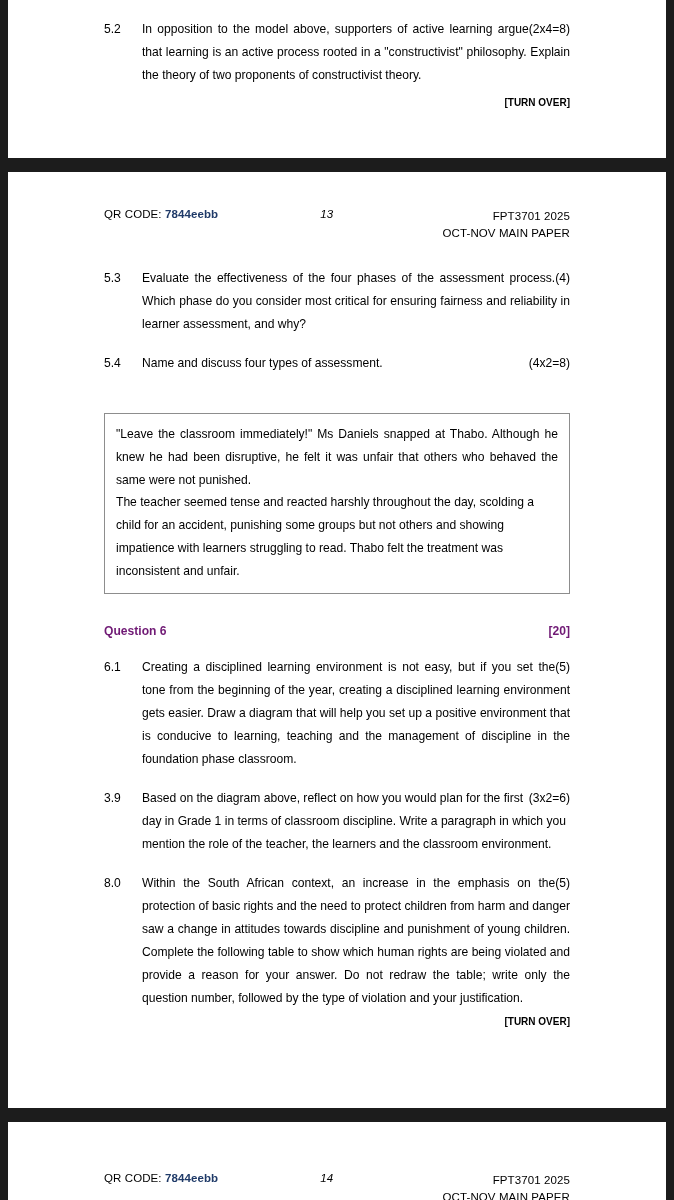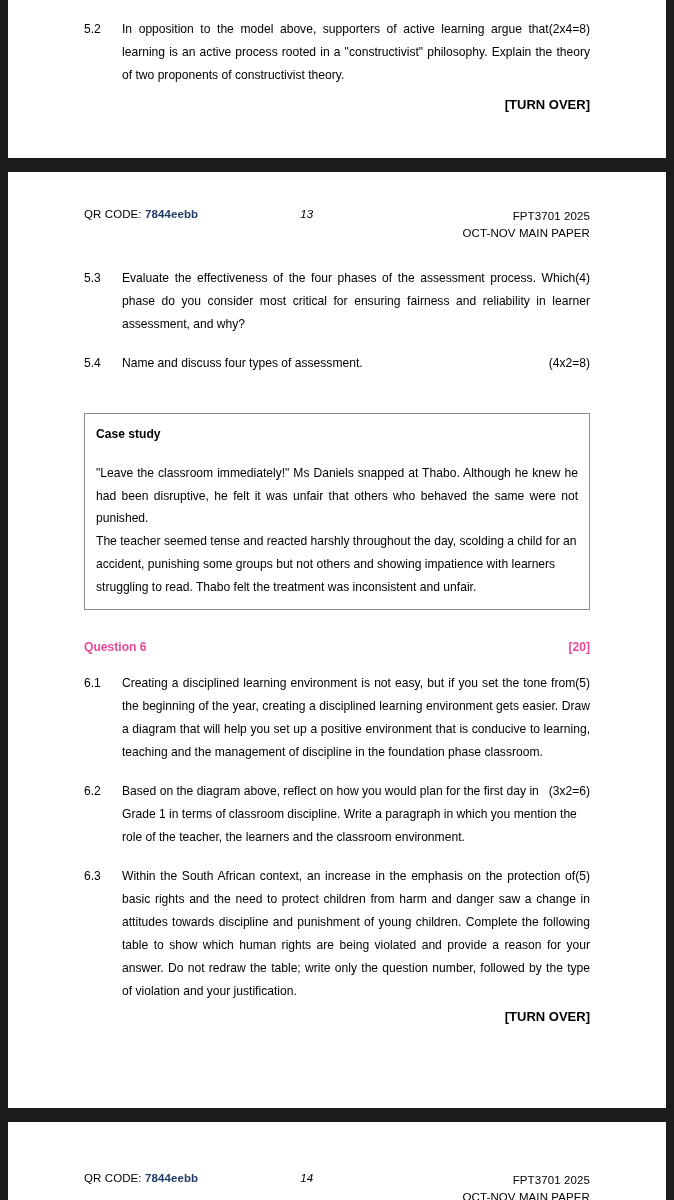--- a/index.html
+++ b/index.html
@@ -28,21 +28,21 @@
     position: absolute;
     left: 8px;
     width: 658px;
     background: #ffffff;
   }
 
   .page-inner {
     position: relative;
     width: 100%;
     height: 100%;
-    padding: 0 76px;
+    padding: 0 96px;
   }
 
   
   #page-top { top: 0; height: 158px; }
   #page-mid { top: 172px; height: 936px; }
   #page-bot { top: 1122px; height: 78px; }
 
   .sep {
     position: absolute;
     left: 0;
@@ -95,21 +95,21 @@
     text-justify: inter-word;
   }
   .q .body.nojust { text-align: left; }
   .q .body .marks {
     float: right;
   }
 
   .turnover {
     text-align: right;
     font-weight: bold;
-    font-size: 13px;
+    font-size: 10px;
     color: #000;
   }
 
   
   .casebox {
     border: 1px solid #8d8d8d;
     padding: 9px 11px 11px 11px;
     font-size: 12.1px;
     line-height: 1.88;
     color: #000;
@@ -124,21 +124,21 @@
     text-justify: inter-word;
   }
   .casebox p.last { text-align: left; }
 
   
   .qhead {
     display: flex;
     justify-content: space-between;
     font-weight: bold;
     font-size: 12.1px;
-    color: #ec4899;
+    color: #701a75;
     align-items: flex-end;
   }
 
   .sp-6  { height: 6px; }
   .sp-10 { height: 10px; }
   .sp-14 { height: 14px; }
   .sp-16 { height: 16px; }
   .sp-18 { height: 18px; }
   .sp-22 { height: 22px; }
   .sp-26 { height: 26px; }
@@ -202,21 +202,20 @@
           <span>Name and discuss four types of assessment.</span>
         </div>
       </div>
 
       <div class="sp-16"></div>
 
 
       <div class="sp-22"></div>
 
       <div class="casebox">
-        <div class="title">Case study</div>
         <p>"Leave the classroom immediately!" Ms Daniels snapped at Thabo. Although he knew he had been disruptive, he felt it was unfair that others who behaved the same were not punished.</p>
         <p class="last">The teacher seemed tense and reacted harshly throughout the day, scolding a child for an accident, punishing some groups but not others and showing impatience with learners struggling to read. Thabo felt the treatment was inconsistent and unfair.</p>
       </div>
 
       <div class="sp-30"></div>
 
       <div class="qhead">
         <span>Question 6</span>
         <span>[20]</span>
       </div>
@@ -227,31 +226,31 @@
         <div class="num">6.1</div>
         <div class="body">
           <span class="marks">(5)</span>
           <span>Creating a disciplined learning environment is not easy, but if you set the tone from the beginning of the year, creating a disciplined learning environment gets easier. Draw a diagram that will help you set up a positive environment that is conducive to learning, teaching and the management of discipline in the foundation phase classroom.</span>
         </div>
       </div>
 
       <div class="sp-16"></div>
 
       <div class="q">
-        <div class="num">6.2</div>
+        <div class="num">3.9</div>
         <div class="body nojust">
           <span class="marks">(3x2=6)</span>
           <span>Based on the diagram above, reflect on how you would plan for the first day in Grade 1 in terms of classroom discipline. Write a paragraph in which you mention the role of the teacher, the learners and the classroom environment.</span>
         </div>
       </div>
 
       <div class="sp-16"></div>
 
       <div class="q">
-        <div class="num">6.3</div>
+        <div class="num">8.0</div>
         <div class="body">
           <span class="marks">(5)</span>
           <span>Within the South African context, an increase in the emphasis on the protection of basic rights and the need to protect children from harm and danger saw a change in attitudes towards discipline and punishment of young children. Complete the following table to show which human rights are being violated and provide a reason for your answer. Do not redraw the table; write only the question number, followed by the type of violation and your justification.</span>
         </div>
       </div>
 
       <div class="sp-6"></div>
 
       <div class="turnover">[TURN OVER]</div>
     </div>

